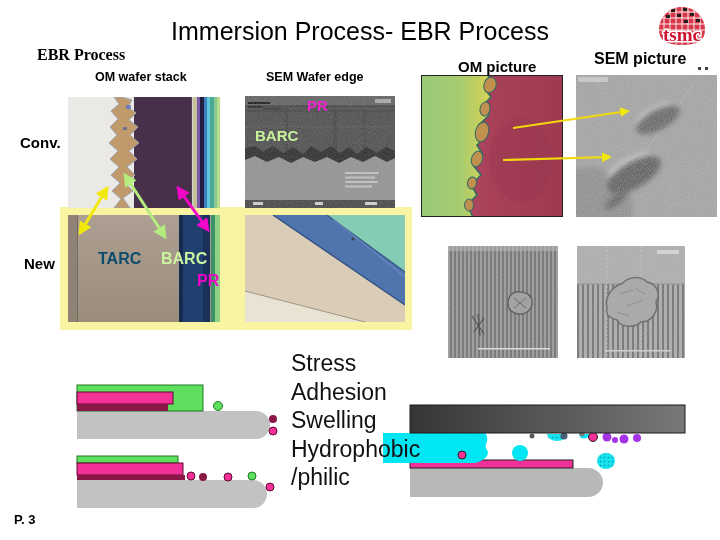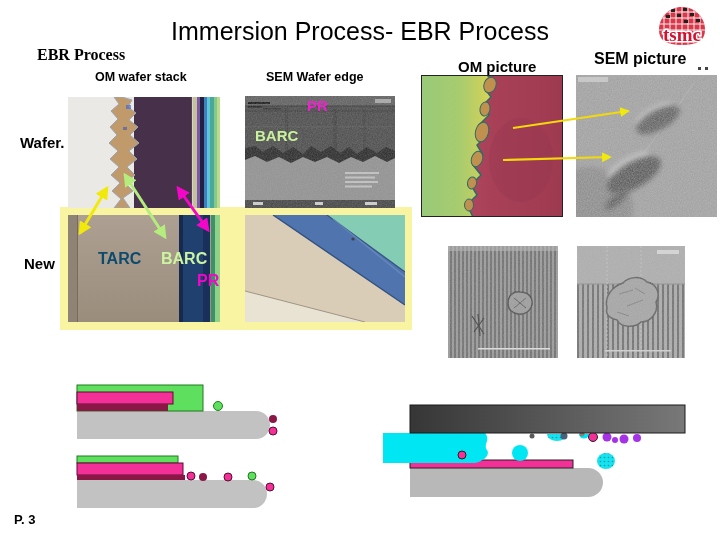--- a/index.html
+++ b/index.html
@@ -54,21 +54,21 @@
   </div>
 
   <div class="lbl" style="left:37px;top:46px;font-size:16px;font-family:Liberation Serif, serif;">EBR Process</div>
   <div class="lbl" style="left:458px;top:50px;font-size:15px;margin-top:8px;">OM picture</div>
   <div class="lbl" style="left:582px;top:50px;font-size:16px;margin-left:12px;">SEM picture</div>
   <div class="abs" style="left:698px;top:56px;">
     <span style="display:inline-block;width:3px;height:3px;background:#444;margin-right:4px;"></span><span style="display:inline-block;width:3px;height:3px;background:#444;"></span>
   </div>
   <div class="lbl" style="left:95px;top:70px;font-size:12.5px;">OM  wafer stack</div>
   <div class="lbl" style="left:266px;top:70px;font-size:12.5px;text-align:right;">SEM Wafer edge</div>
-  <div class="lbl" style="left:20px;top:134px;font-size:15px;">Wafer.</div>
+  <div class="lbl" style="left:20px;top:134px;font-size:15px;">Conv.</div>
   <div class="lbl" style="left:24px;top:255px;font-size:15px;">New</div>
 
   <div class="abs z10" style="left:60px;top:207px;width:352px;height:123px;background:#f8f4a2;"></div>
 
   <div class="abs imgbox z20" style="left:68px;top:97px;">
     <svg width="152" height="111" viewBox="0 0 152 111">
       <rect width="152" height="111" fill="#ebe9e5"></rect>
       <rect x="66" width="59" height="111" fill="#46304a"></rect>
       <polygon points="54,0 64,3 60,10 68,16 61,23 70,30 62,38 71,46 61,54 69,62 59,70 67,78 57,86 65,94 55,101 62,111 46,111 53,102 44,94 52,86 43,78 51,70 42,62 50,54 41,46 49,38 42,30 50,22 43,14 51,7 46,0" fill="#c19a6b" stroke="#9aa6b4" stroke-width="1"></polygon>
       <rect x="58" y="8" width="5" height="4" fill="#4a6ac8" opacity="0.7"></rect>
@@ -313,20 +313,27 @@
       <circle cx="199" cy="34" r="2.5" fill="#808080"></circle>
       <circle cx="210" cy="37" r="4.5" fill="#f23097" stroke="#222"></circle>
       <circle cx="224" cy="37" r="4.5" fill="#a632e8"></circle>
       <circle cx="232" cy="40" r="3" fill="#a632e8"></circle>
       <circle cx="241" cy="39" r="4.5" fill="#a632e8"></circle>
       <circle cx="254" cy="38" r="4" fill="#a632e8"></circle>
       <rect x="27" y="5" width="275" height="28" fill="url(#bar)" stroke="#1a1a1a"></rect>
     </svg>
   </div>
 
+  <div class="abs z50" style="left:291px;top:349px;font-size:23px;line-height:28.5px;color:#111;">
+    <div>Stress</div>
+    <div>Adhesion</div>
+    <div>Swelling</div>
+    <div>Hydrophobic</div>
+    <div>/philic</div>
+  </div>
 
   <div class="lbl" style="left:14px;top:512px;font-size:13px;">P. 3</div>
 
   <svg class="overlay" width="720" height="540" viewBox="0 0 720 540">
     <defs>
       <marker id="mY" viewBox="0 0 10 10" refX="8" refY="5" markerWidth="4.5" markerHeight="4.5" orient="auto-start-reverse">
         <path d="M0,0 L10,5 L0,10 z" fill="#f2e90c"></path>
         </marker>
       <marker id="mG" viewBox="0 0 10 10" refX="8" refY="5" markerWidth="4.5" markerHeight="4.5" orient="auto-start-reverse">
         <path d="M0,0 L10,5 L0,10 z" fill="#b5ec7e"></path>

